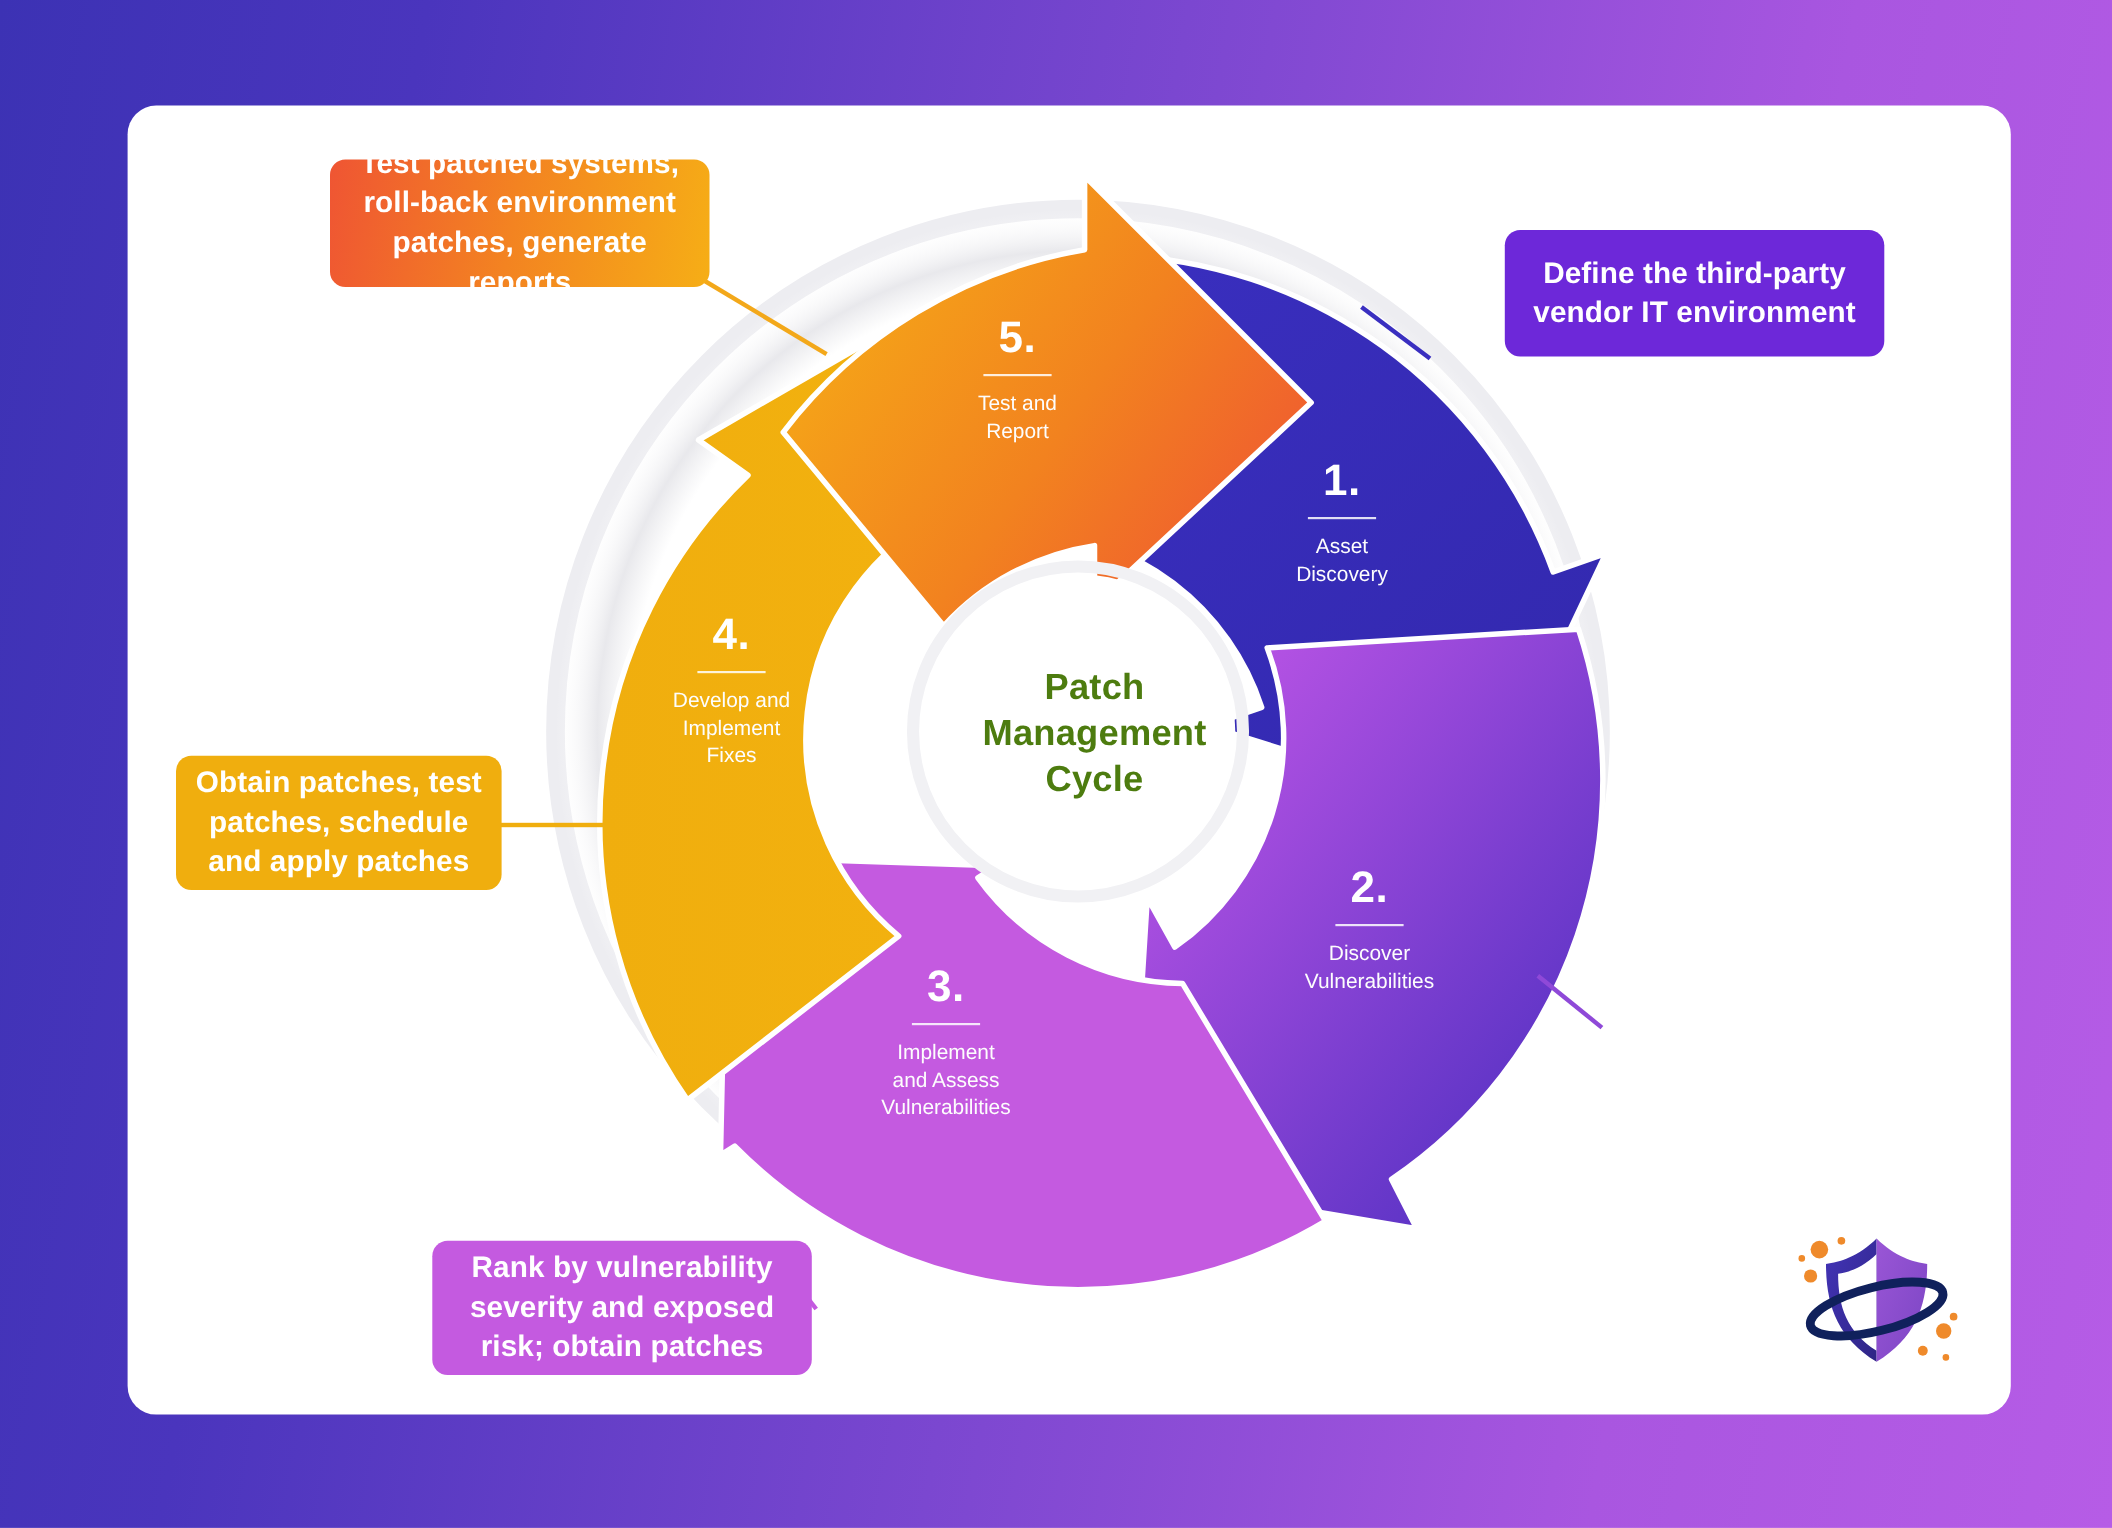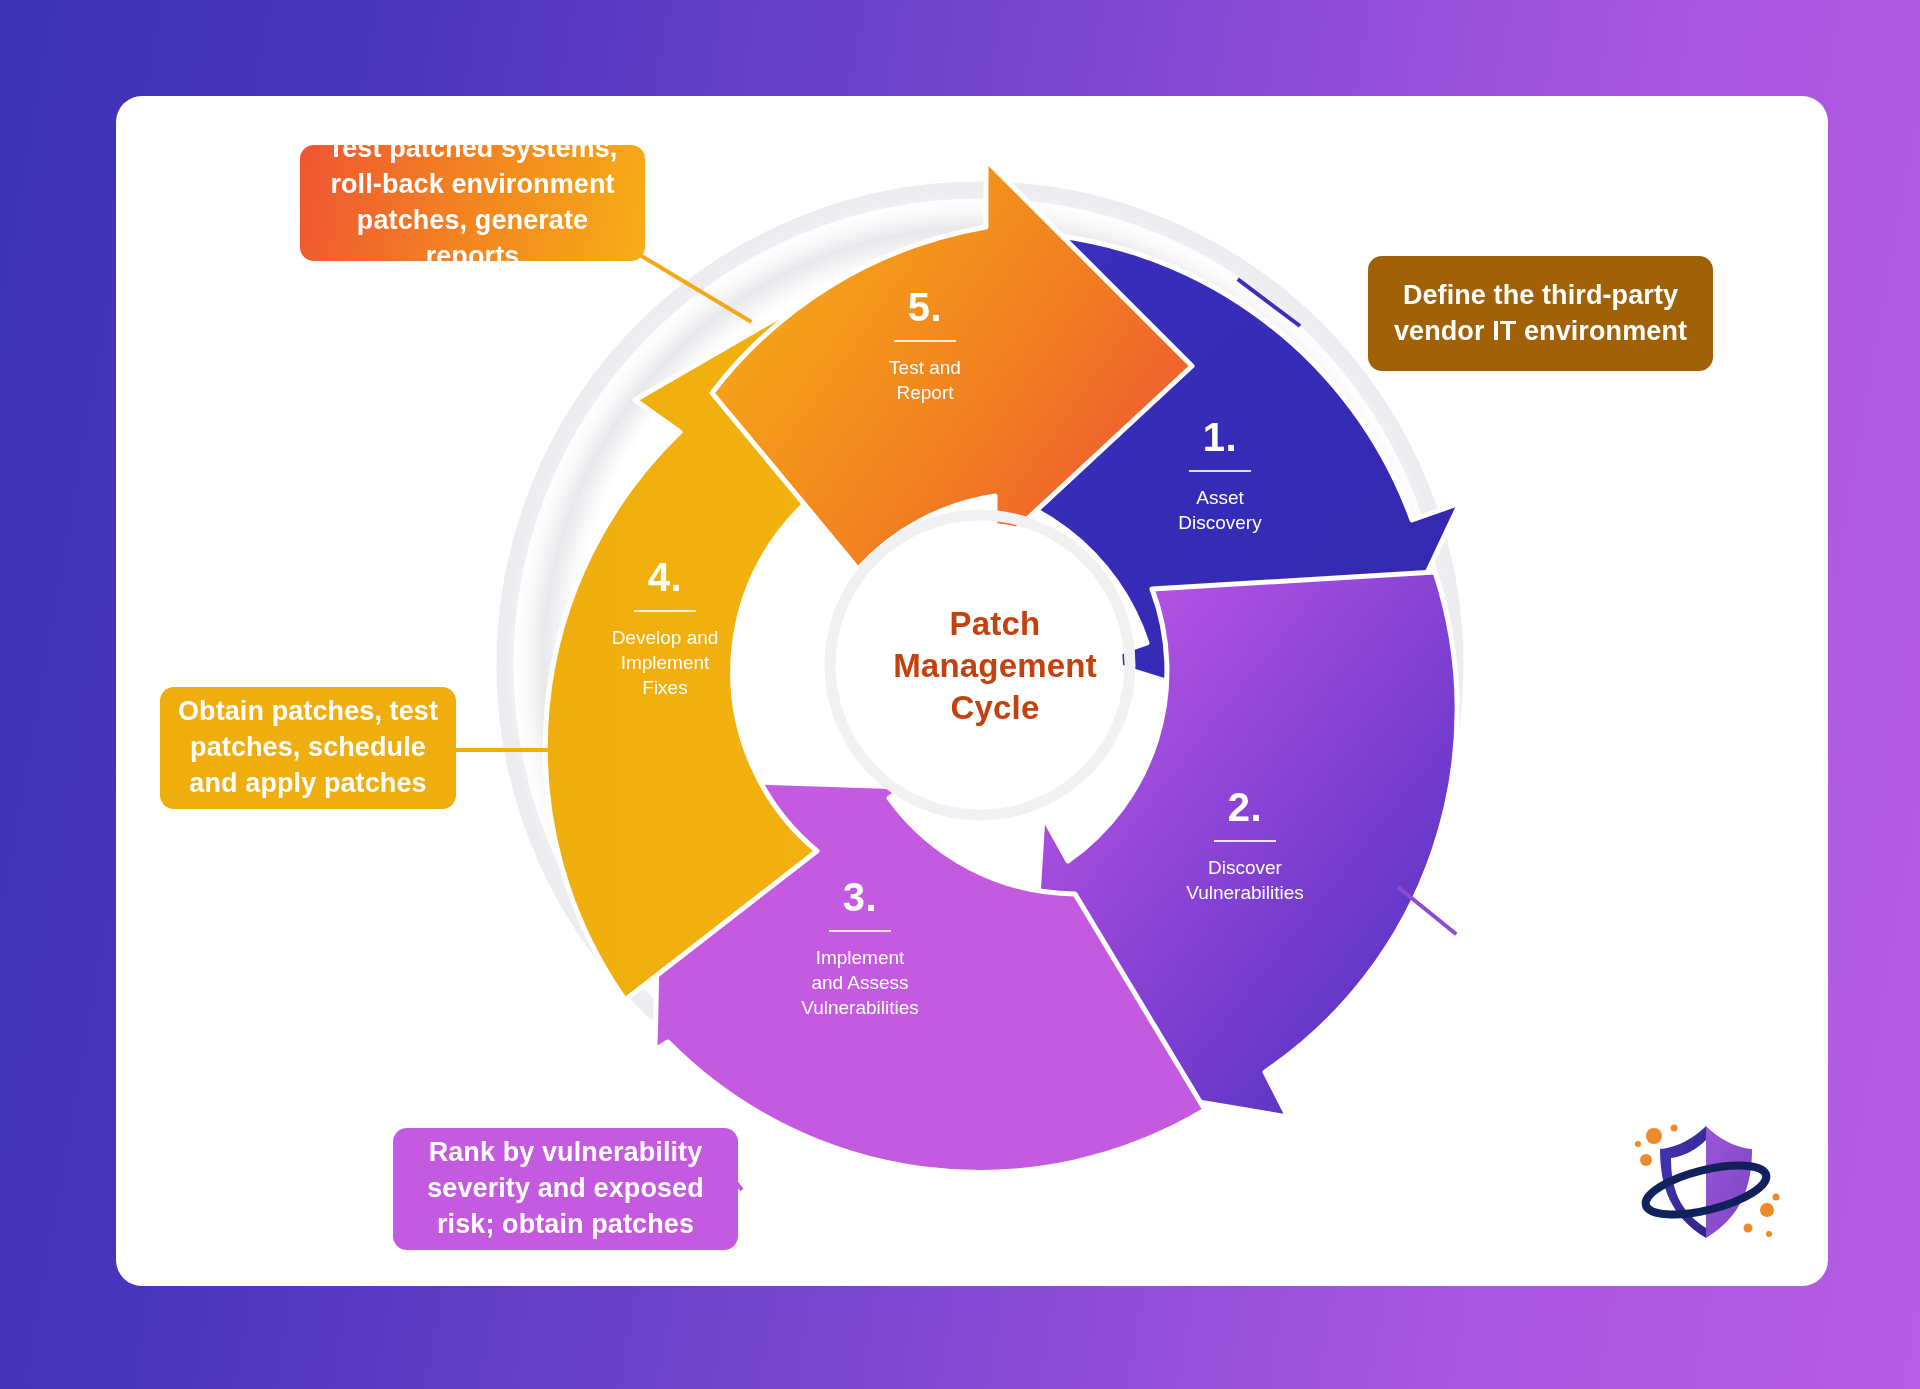--- a/index.html
+++ b/index.html
@@ -19,42 +19,42 @@
 
   
   .callout{
     position:absolute;border-radius:14px;color:#ffffff;
     font-size:27px;font-weight:bold;line-height:1.33;
     display:flex;align-items:center;justify-content:center;text-align:center;
     padding:10px 16px;box-sizing:border-box;letter-spacing:.1px;
   }
   .c5{left:300px;top:145px;width:345px;height:116px;
       background:linear-gradient(100deg,#ef5533 0%,#f38321 48%,#f6ae16 100%);}
-  .c1{left:1368px;top:209px;width:345px;height:115px;background:#a16207;margin-top:47px;}
+  .c1{left:1368px;top:209px;width:345px;height:115px;background:#6d28d9;}
   .c2{left:1452px;top:918px;width:345px;height:115px;
       background:linear-gradient(100deg,#5430c4 0%,#8b43d8 55%,#c257e8 100%);}
   .c3{left:393px;top:1128px;width:345px;height:122px;background:#c45ae0;}
   .c4{left:160px;top:687px;width:296px;height:122px;background:#f0ae0e;}
 
   
   .conn{position:absolute;background:#f3a81a;height:4px;transform-origin:0 50%;}
   .conn.blue{background:#3a2fc0;}
   .conn.purp{background:#8f49d8;}
   .conn.orchid{background:#c45ae0;}
   .conn.gold{background:#f0ae0e;}
 
   
   .seg-label{position:absolute;color:#ffffff;text-align:center;}
   .seg-num{font-size:40px;font-weight:bold;line-height:1;letter-spacing:.5px;}
   .seg-rule{width:62px;height:2px;background:rgba(255,255,255,.85);margin:13px auto 13px;}
   .seg-name{font-size:19px;font-weight:400;line-height:1.32;color:#fdfdfd;}
 
   .center-title{
     position:absolute;left:845px;top:603px;width:300px;
-    text-align:center;color:#c2410c;
+    text-align:center;color:#4d7c0f;
     font-size:33px;font-weight:bold;line-height:1.28;letter-spacing:.2px;
   }
 
   
   .logo{position:absolute;left:1618px;top:1098px;width:170px;height:155px;}
 </style>
 </head>
 <body>
 
 <div class="stage">

